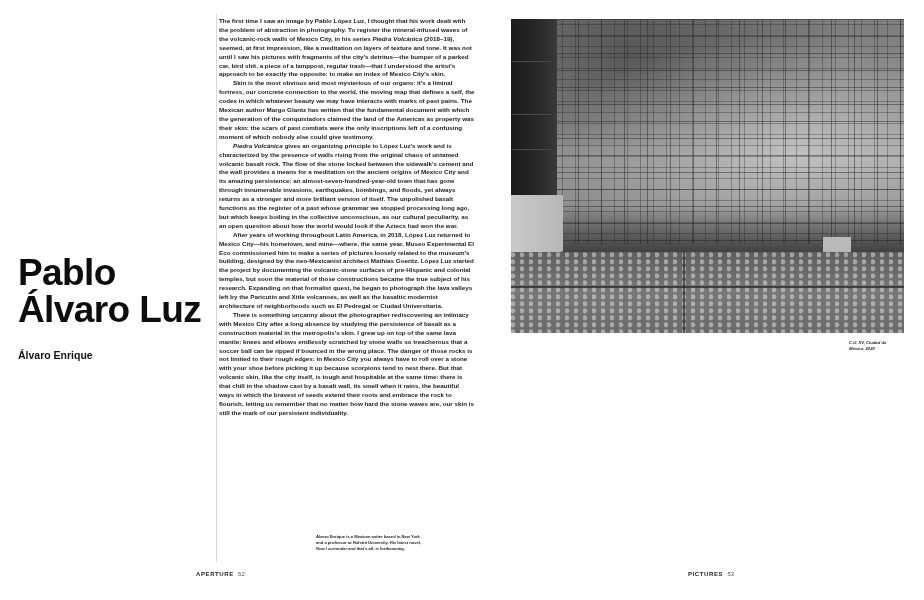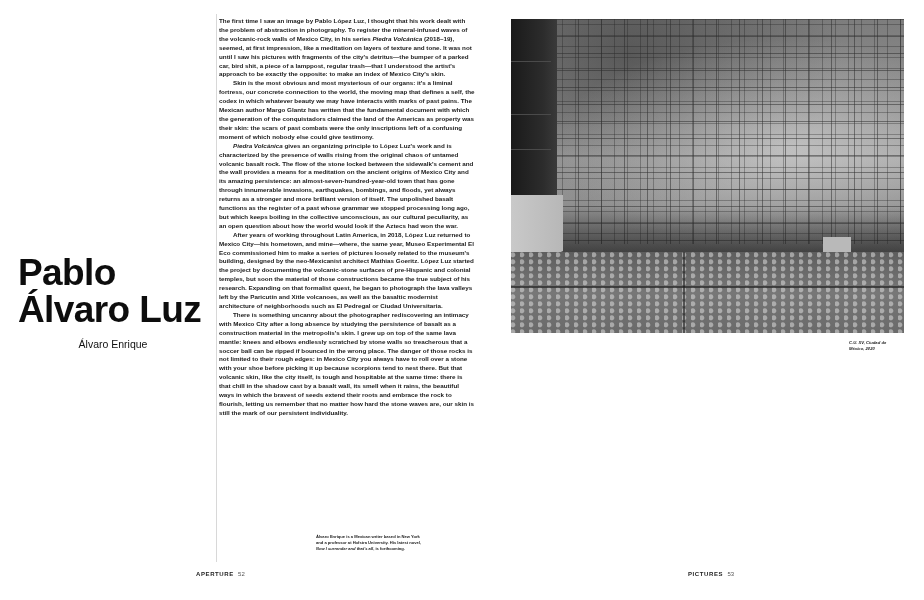--- a/index.html
+++ b/index.html
@@ -21,26 +21,25 @@
       font-family: "Liberation Sans", sans-serif;
       font-weight: 700;
       font-size: 37px;
       line-height: 37px;
       letter-spacing: -0.6px;
       color: #0d0d0d;
       margin: 0;
     }
     .title span { display: block; }
     .byline {
-      margin-top: 10px;
-      font-weight: 400;
+      margin-top: 21px;
+      font-weight: 700;
       font-size: 10.5px;
       letter-spacing: 0px;
       color: #111;
-      text-align: center;
     }
 
     
     .rule {
       position: absolute; left: 216px; top: 14px;
       width: 1px; height: 548px;
       background: #d8d8d8;
     }
 
     

